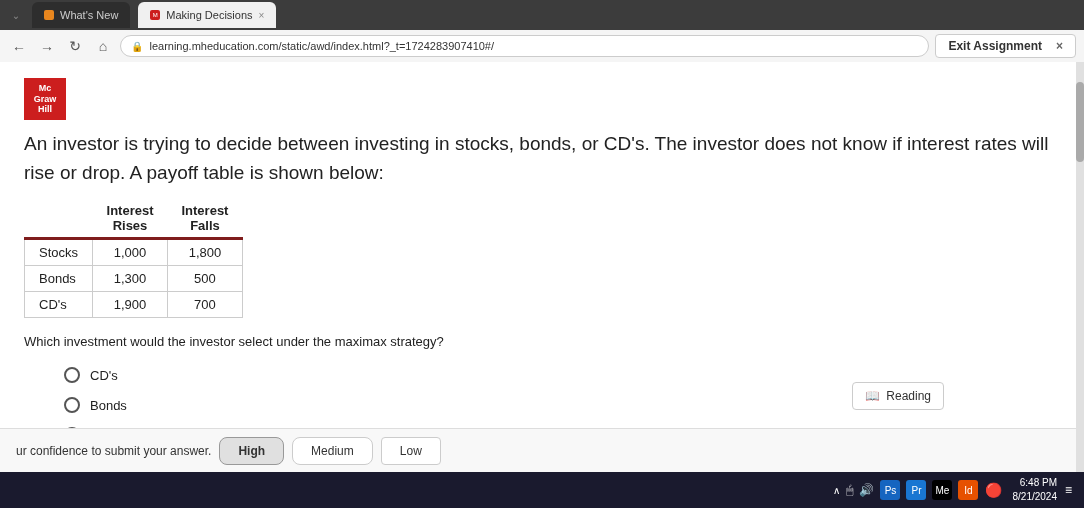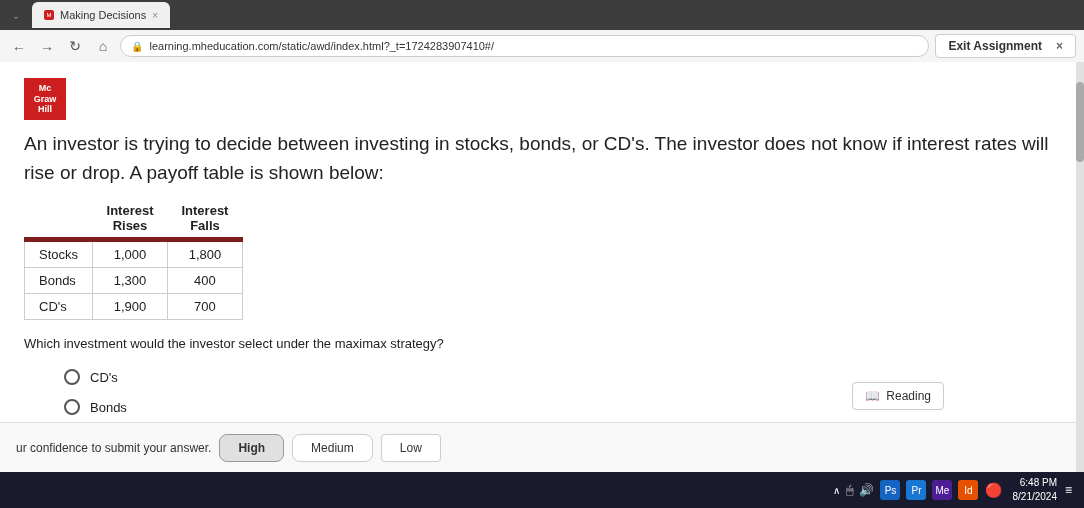--- a/index.html
+++ b/index.html
@@ -155,21 +155,21 @@
     .payoff-table {
       border-collapse: collapse;
       margin-bottom: 16px;
       font-size: 13px;
     }
     .payoff-table th {
       text-align: center;
       padding: 4px 14px;
       font-weight: bold;
       color: #222;
-      border-bottom: 5px solid #7f1d1d;
+      border-bottom: 3px solid #7f1d1d;
     }
     .payoff-table th.label-col {
       text-align: left;
     }
     .payoff-table td {
       text-align: center;
       padding: 5px 14px;
       border: 1px solid #ccc;
       color: #222;
     }
@@ -282,21 +282,21 @@
       display: flex;
       align-items: center;
       justify-content: center;
       font-size: 10px;
       color: white;
       cursor: pointer;
       text-align: right;
     }
     .taskbar-icon.ps { background: #1565c0; }
     .taskbar-icon.pr { background: #1976d2; }
-    .taskbar-icon.me { background: #4c1d95; }
+    .taskbar-icon.me { background: #000000; }
     .taskbar-icon.id-btn { background: #e65100; }
     .taskbar-icon.chrome { background: transparent; font-size: 14px; }
 
     
     .scroll-indicator {
       position: absolute;
       right: 0;
       top: 0;
       width: 8px;
       height: 100%;
@@ -311,20 +311,24 @@
       top: 20px;
     }
   </style>
 </head>
 <body>
 
 <div class="browser-chrome">
   <div class="tab-bar">
     <div class="tab-controls">
       <div class="tab-control-btn">⌄</div>
+    </div>
+    <div class="tab-item">
+      <span style="width:10px;height:10px;background:#e8861e;border-radius:2px;display:inline-block;"></span>
+      <span>What's New</span>
     </div>
     <div class="tab-item active">
       <span style="width:10px;height:10px;background:#cc1e1e;border-radius:2px;display:inline-block;font-size:6px;color:white;text-align:center;line-height:10px;">M</span>
       <span>Making Decisions</span>
       <span class="tab-close">×</span>
     </div>
   </div>
   <div class="nav-bar">
     <button class="nav-btn">←</button>
     <button class="nav-btn">→</button>
@@ -358,21 +362,21 @@
     </thead>
     <tbody>
       <tr>
         <td class="row-label">Stocks</td>
         <td>1,000</td>
         <td>1,800</td>
       </tr>
       <tr>
         <td class="row-label">Bonds</td>
         <td>1,300</td>
-        <td>400</td>
+        <td>500</td>
       </tr>
       <tr>
         <td class="row-label">CD's</td>
         <td>1,900</td>
         <td>700</td>
       </tr>
     </tbody>
   </table>
 
   <p class="which-question">Which investment would the investor select under the maximax strategy?</p>
@@ -392,21 +396,21 @@
     </label>
   </div>
 
   <div style="position:absolute;right:20px;bottom:90px;">
     <button class="reading-btn">
       <span>📖</span>
       <span>Reading</span>
     </button>
   </div>
 
-  <div style="position:absolute;bottom:36px;left:0;width:100%;height:50px;background:#f8f8f8;border-top:1px solid #ddd;display:flex;align-items:center;padding:0 16px;gap:8px;">
+  <div style="position:absolute;bottom:36px;left:0;width:100%;height:44px;background:#f8f8f8;border-top:1px solid #ddd;display:flex;align-items:center;padding:0 16px;gap:8px;">
     <span style="font-size:12px;color:#333;">ur confidence to submit your answer.</span>
     <button class="conf-btn active">High</button>
     <button class="conf-btn">Medium</button>
     <button class="low-btn">Low</button>
   </div>
 
   <div class="scroll-indicator">
     <div class="scroll-thumb"></div>
   </div>
 </div>

